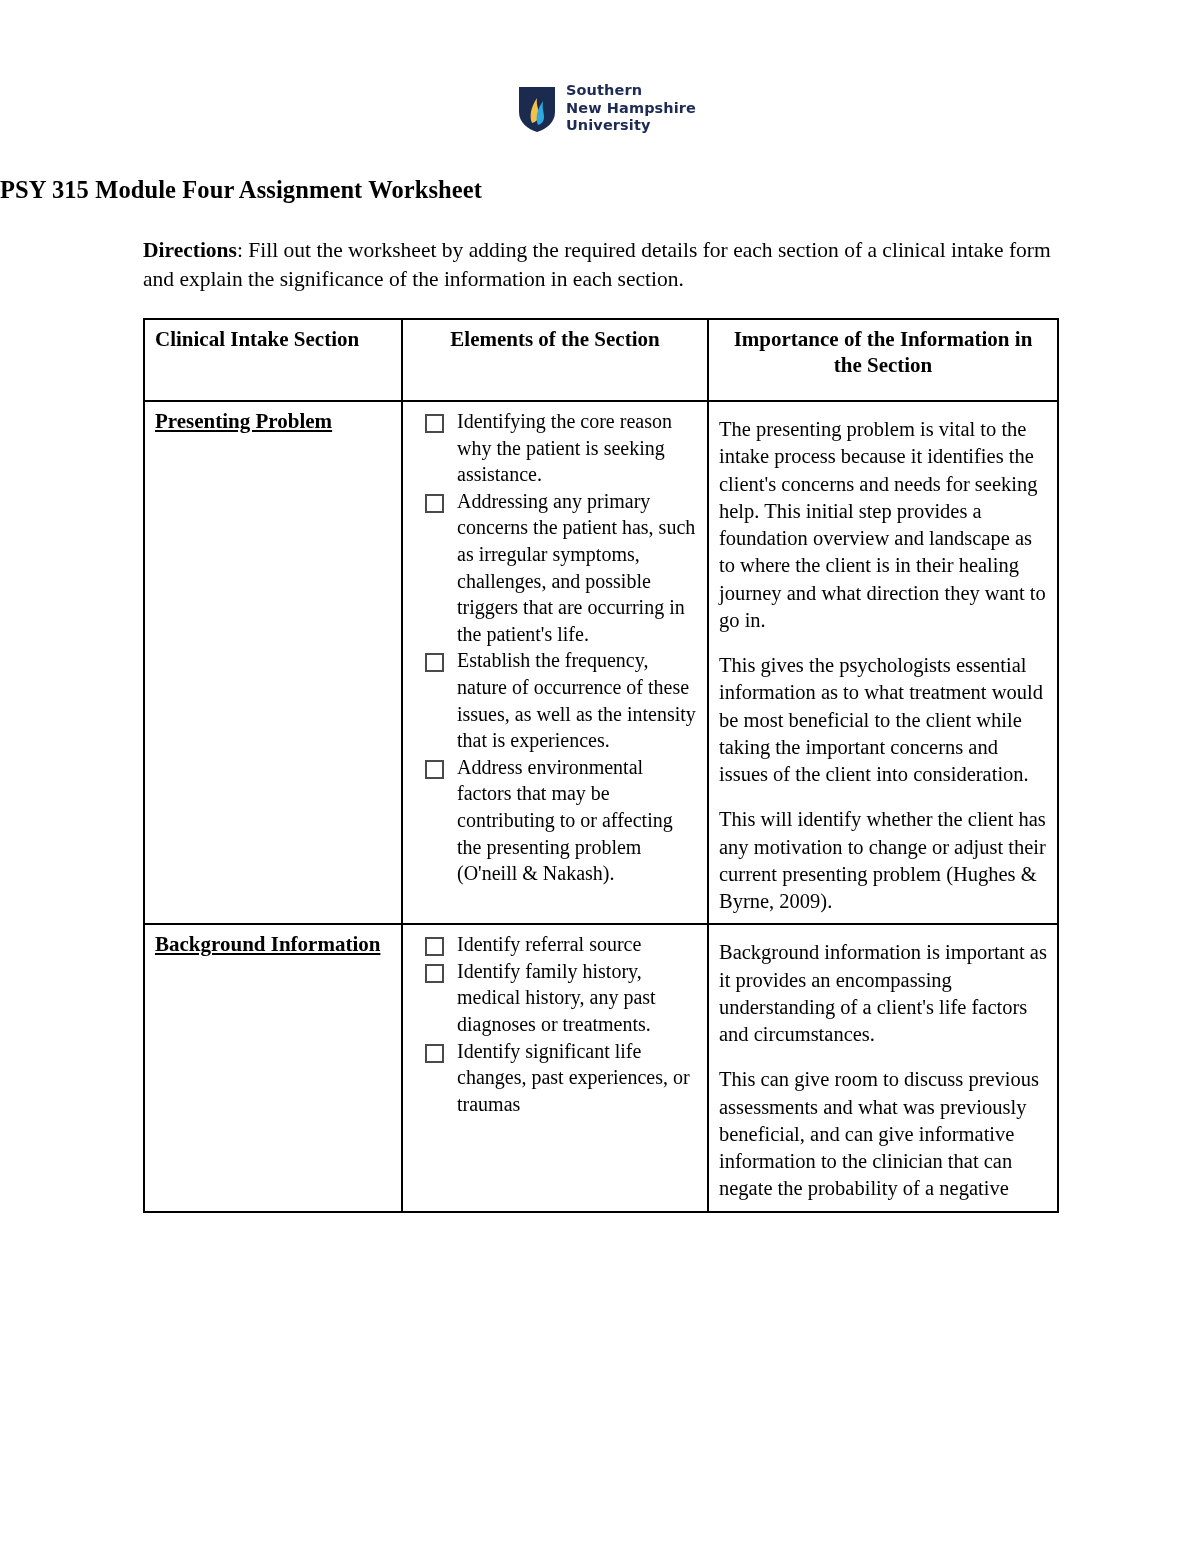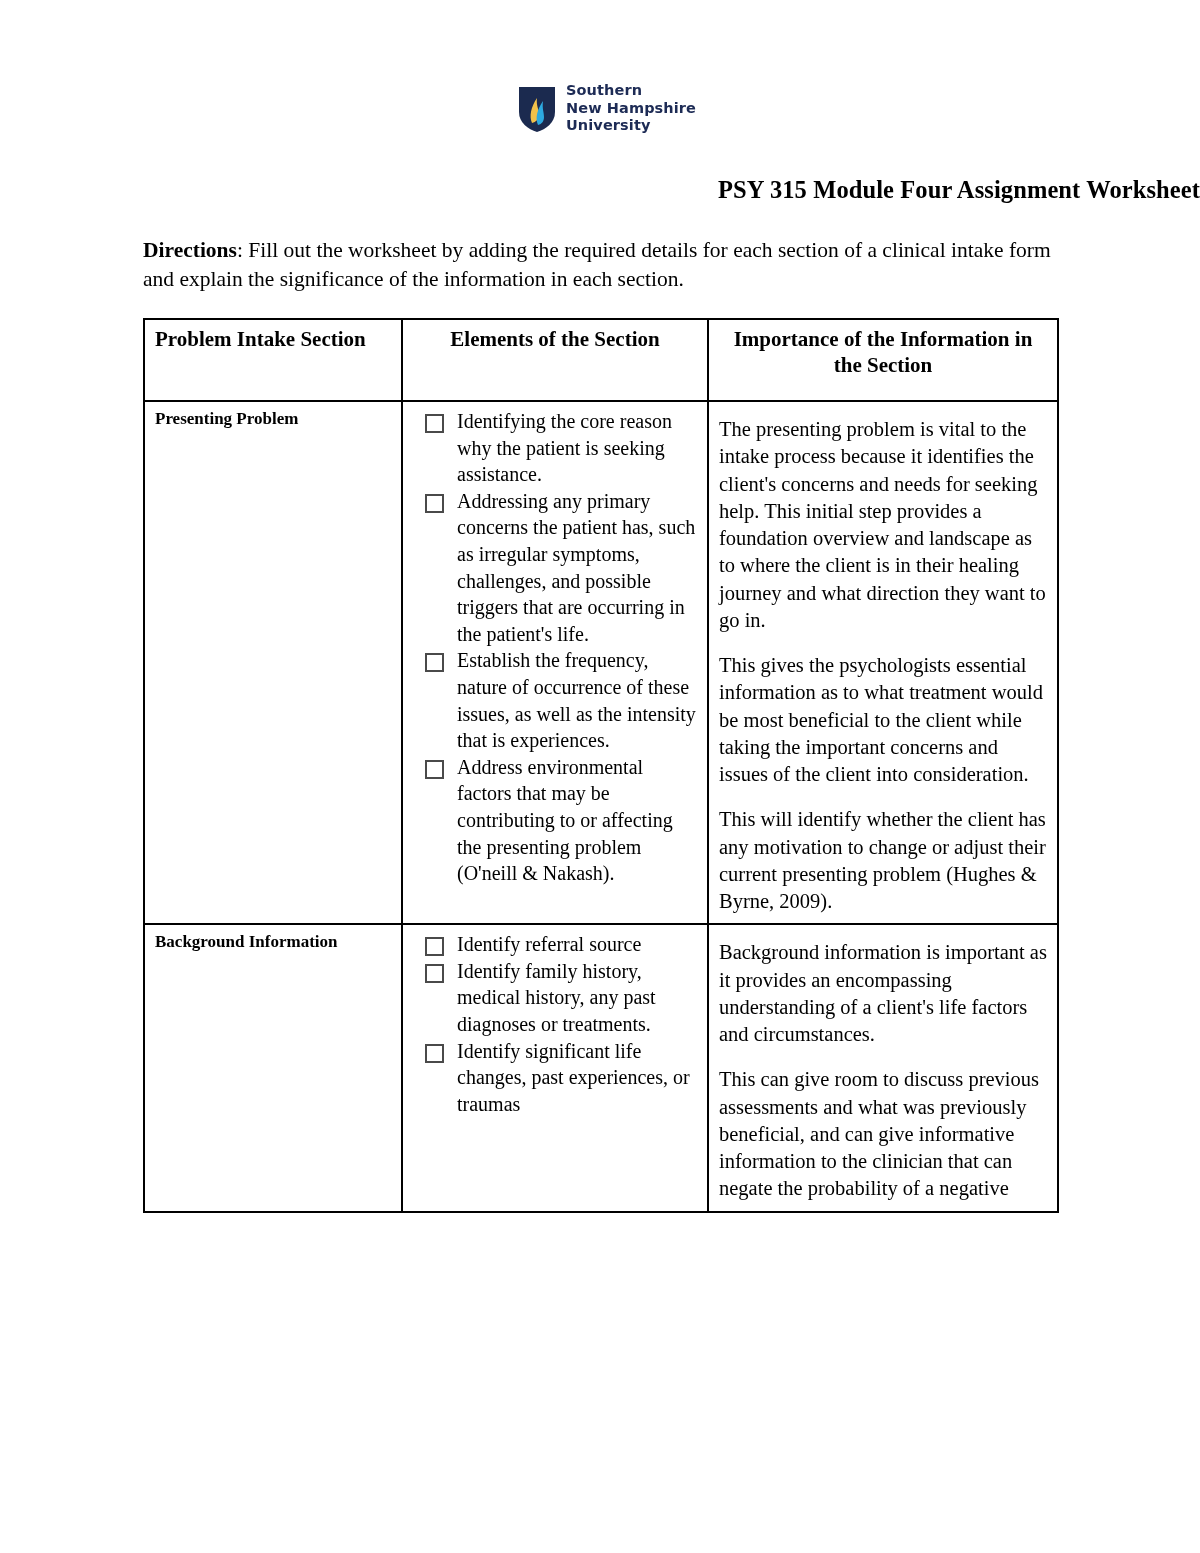--- a/index.html
+++ b/index.html
@@ -50,21 +50,21 @@
     white-space: nowrap;
   }
   .logo-words span { display: block; }
 
   
   .doc-title {
     position: absolute;
     left: 0;
     top: 168px;
     width: 1200px;
-    text-align: right;
+    text-align: left;
     font-size: 24.5px;
     font-weight: 700;
     letter-spacing: 0.1px;
     font-family: Liberation Serif, serif;
   }
 
   
   .directions {
     position: absolute;
     left: 143px;
@@ -100,22 +100,23 @@
     font-size: 21px;
     line-height: 1.26;
     height: 66px;
     vertical-align: top;
   }
   th.head.left { text-align: left; }
   th.head.center { }
 
   td.section-name {
     font-weight: 700;
-    font-size: 17px;
+    font-size: 21px;
     line-height: 1.3;
+    text-decoration: underline;
   }
 
   
   ul.cb {
     list-style: none;
     margin: 0;
     padding: 0 0 0 44px;
   }
   ul.cb li {
     position: relative;
@@ -172,21 +173,21 @@
   </div>
 
   <table class="worksheet">
     <colgroup>
       <col class="c1">
         <col class="c2">
         <col class="c3">
     </colgroup>
     <thead>
       <tr>
-        <th class="head left">Problem Intake Section</th>
+        <th class="head left">Clinical Intake Section</th>
         <th class="head center">Elements of the Section</th>
         <th class="head center">Importance of the Information in the Section</th>
       </tr>
     </thead>
     <tbody>
       <tr>
         <td class="section-name">Presenting Problem</td>
         <td>
           <ul class="cb">
             <li><span class="box"></span><span>Identifying the core reason why the patient is seeking assistance.</span></li>

